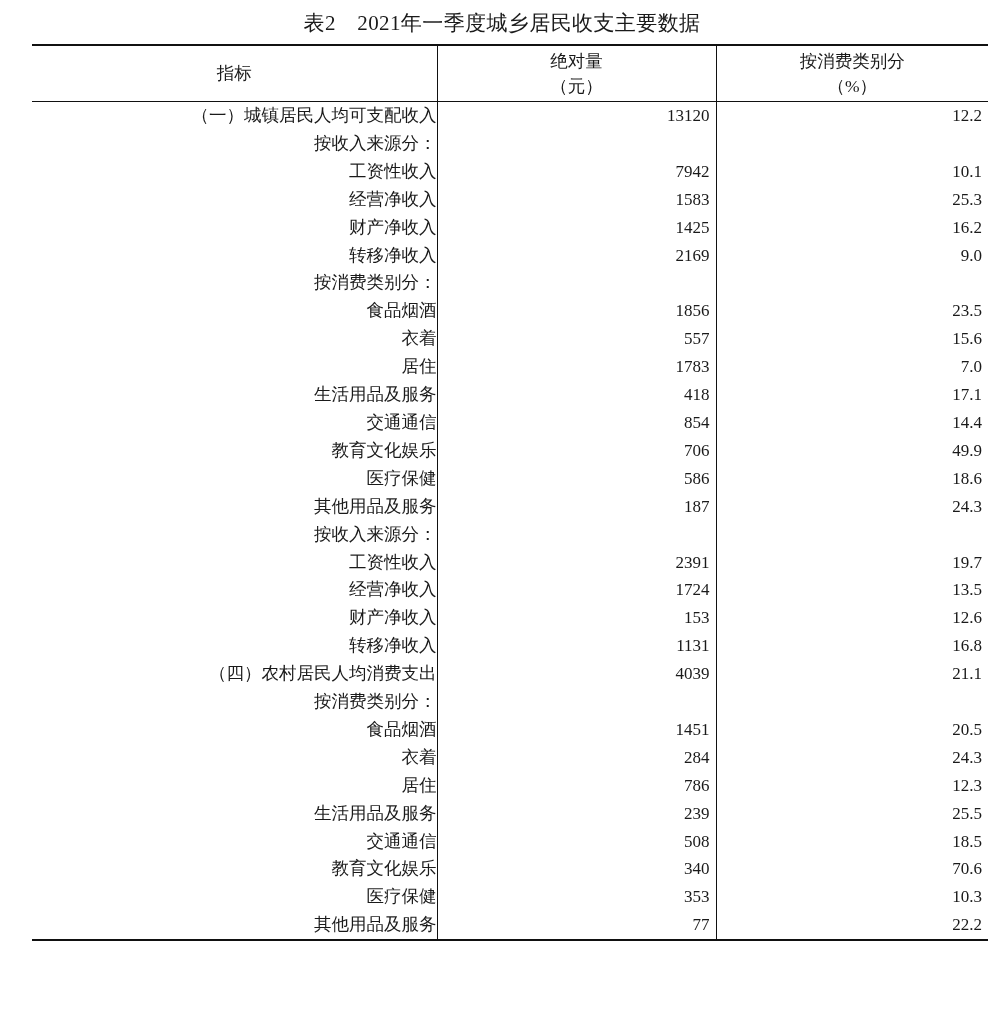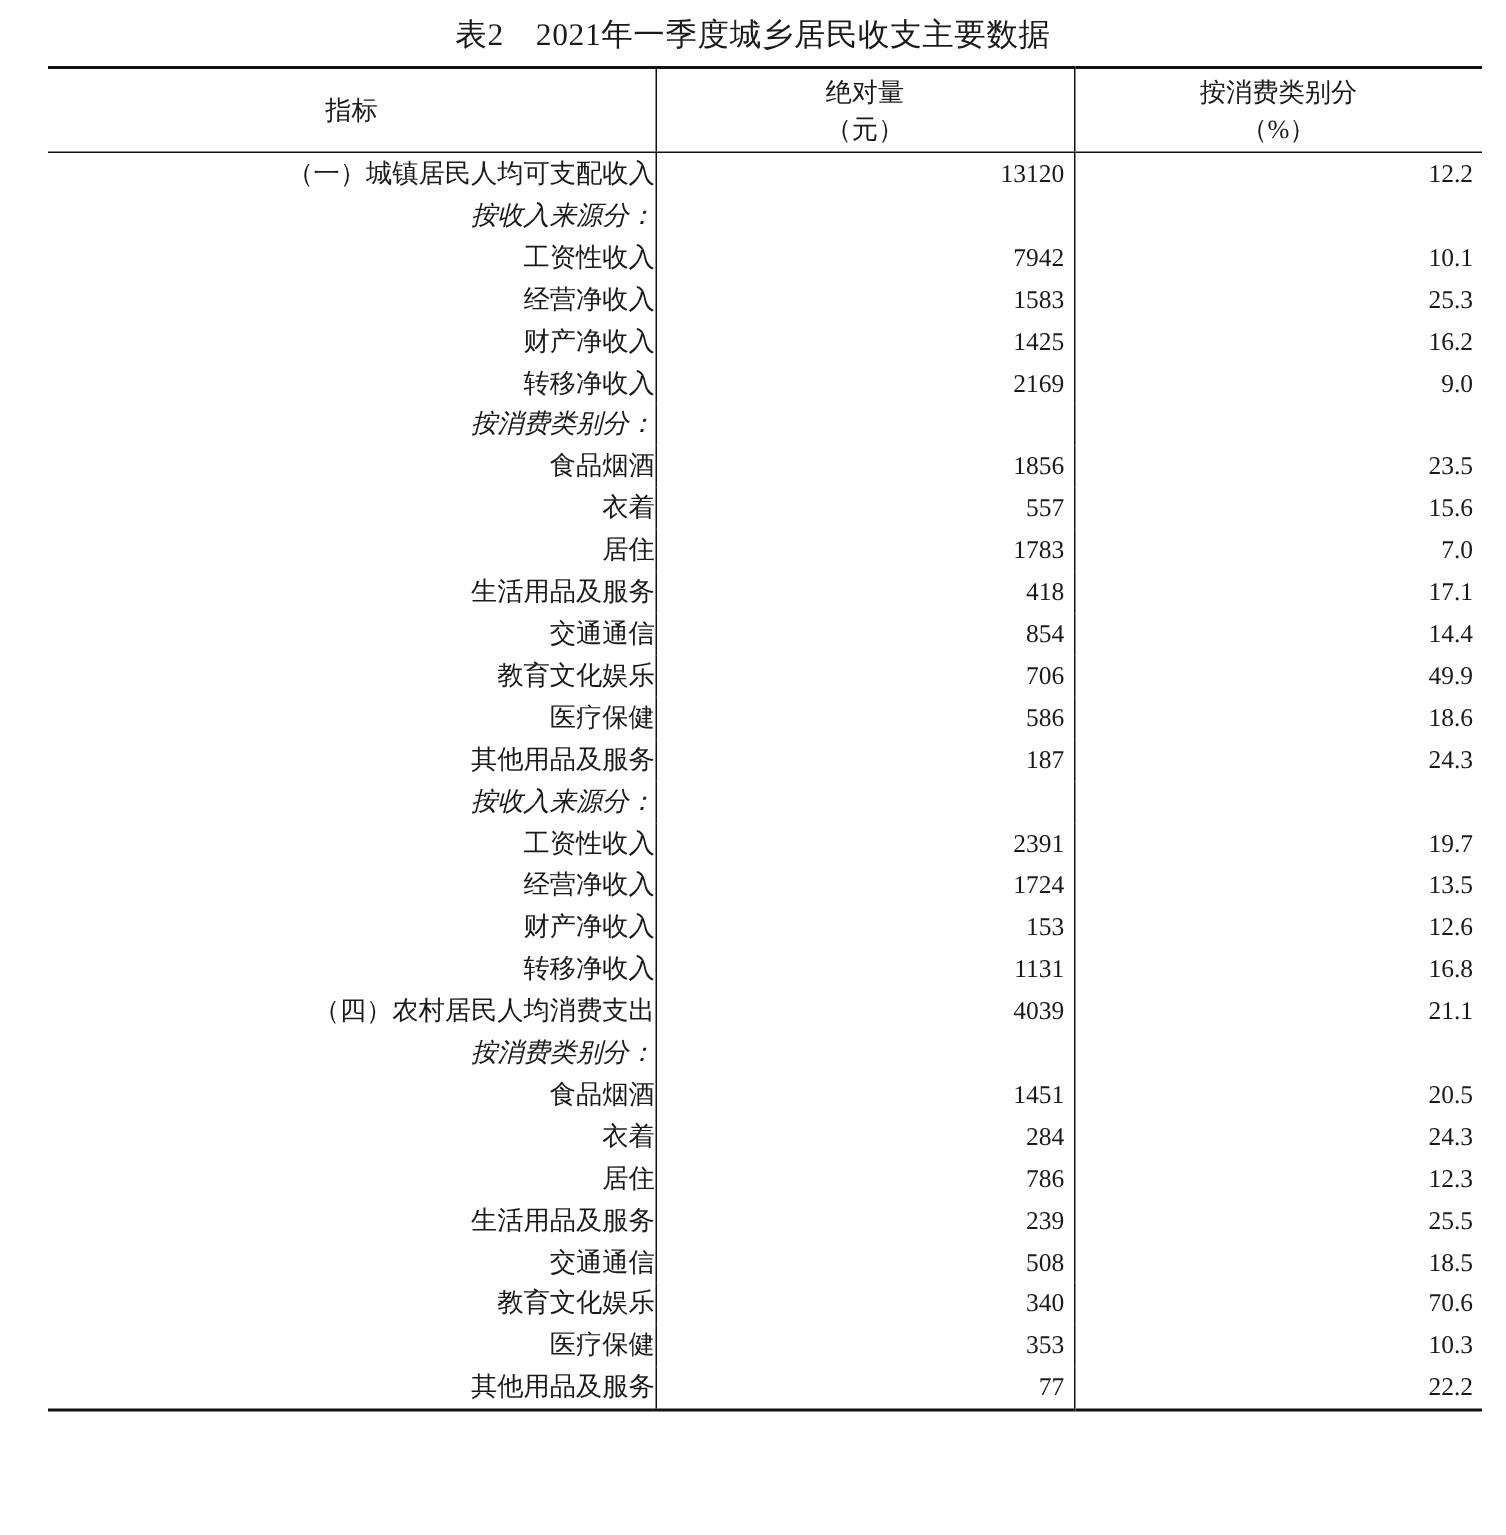--- a/index.html
+++ b/index.html
@@ -73,21 +73,21 @@
     vertical-align: middle;
     border: none;
   }
   table.data tbody td.label  { text-align: right;  white-space: pre; }
   table.data tbody td.num    { text-align: right; padding-right: 6px; font-size: 17px; }
   table.data tbody td.sep-l  { border-left: 1.4px solid #111; }
   table.data tbody tr:last-child td { border-bottom: 2.5px solid #111; }
 
   
   .lv-head { padding-left: 8px; }   
-  .lv-sub  { padding-left: 3px; font-style: italic; }   
+  .lv-sub  { padding-left: 3px; }   
   .lv-item { padding-left: 42px; }  
 
   .hdr-line2 { display: block; }
 </style>
 </head>
 <body>
 
 <div id="page">
 
   <div class="table-title">表2　2021年一季度城乡居民收支主要数据</div>

